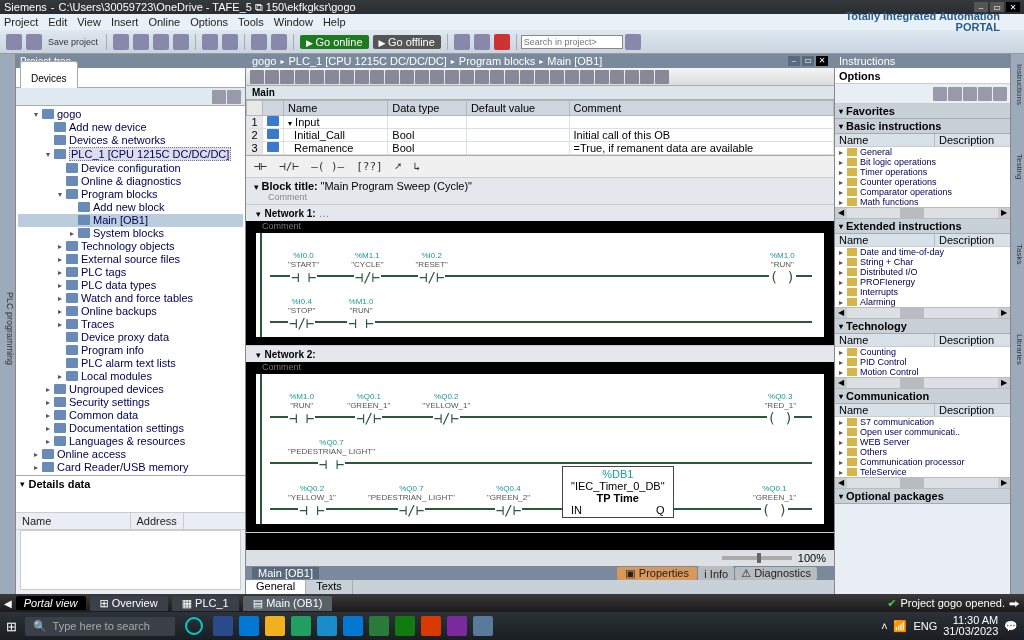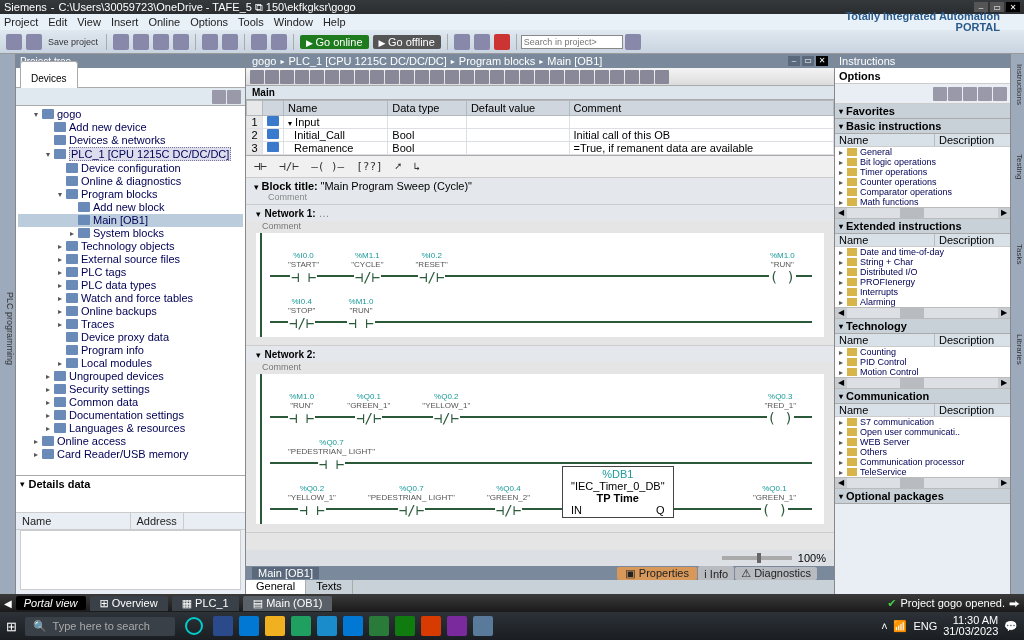--- a/index.html
+++ b/index.html
@@ -71,21 +71,21 @@
 
 
 .ladtb { height: 22px; background: #f0f0f0; display: flex; align-items: center; padding: 0 6px; gap: 8px; border-bottom: 1px solid #ccc; }
 .ladtb .sym { font-family: monospace; font-size: 11px; color: #333; padding: 0 2px; }
 
 
 .blktitle { background: #e4e8ec; padding: 2px 8px; border-bottom: 1px solid #ccc; font-size: 10px; }
 .blktitle .caret { font-size: 9px; margin-right: 3px; }
 
 
-.netscroll { flex: 1; overflow: auto; background: #e5e5e5; }
+.netscroll { flex: 1; overflow: auto; background: #000000; }
 .network { border-bottom: 1px solid #ccc; }
 .nethdr { background: #e4e8ec; padding: 2px 10px; font-size: 10px; font-weight: bold; }
 .nethdr .caret { font-size: 9px; margin-right: 4px; font-weight: normal; }
 .netcmt { font-size: 9px; color: #777; padding: 0 16px 2px; }
 .rung { background: #fff; margin: 0 10px 8px 10px; position: relative; padding: 6px 8px; }
 .rail { position: absolute; top: 0; bottom: 0; width: 2px; background: #2a5a3a; }
 .rail.l { left: 4px; }
 .row { display: flex; align-items: flex-end; position: relative; padding-left: 8px; height: 46px; }
 .row .hline { position: absolute; left: 6px; right: 4px; top: 36px; height: 2px; background: #2a5a3a; }
 .elem { display: flex; flex-direction: column; align-items: center; margin: 0 16px; z-index: 2; }
@@ -306,20 +306,25 @@
         </div>
         <div class="tn i3">
      <span class="exp"></span>
           <span class="ico"></span>
           <span class="txt">Device proxy data</span>
         </div>
         <div class="tn i3">
      <span class="exp"></span>
           <span class="ico"></span>
           <span class="txt">Program info</span>
+        </div>
+        <div class="tn i3">
+     <span class="exp"></span>
+          <span class="ico"></span>
+          <span class="txt">PLC alarm text lists</span>
         </div>
         <div class="tn i3">
      <span class="exp">▸</span>
           <span class="ico"></span>
           <span class="txt">Local modules</span>
         </div>
         <div class="tn i2">
      <span class="exp">▸</span>
           <span class="ico"></span>
           <span class="txt">Ungrouped devices</span>

